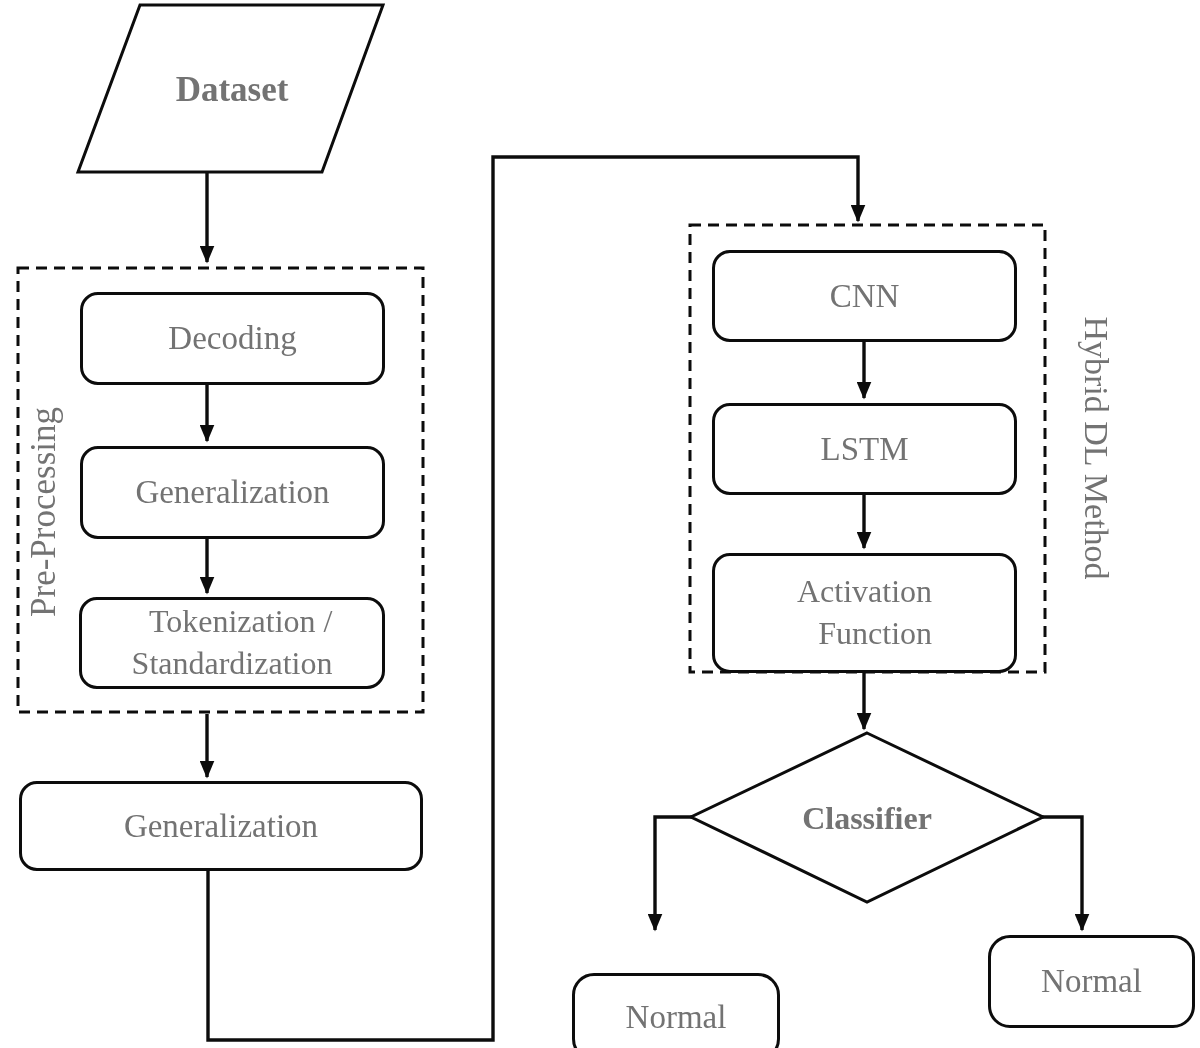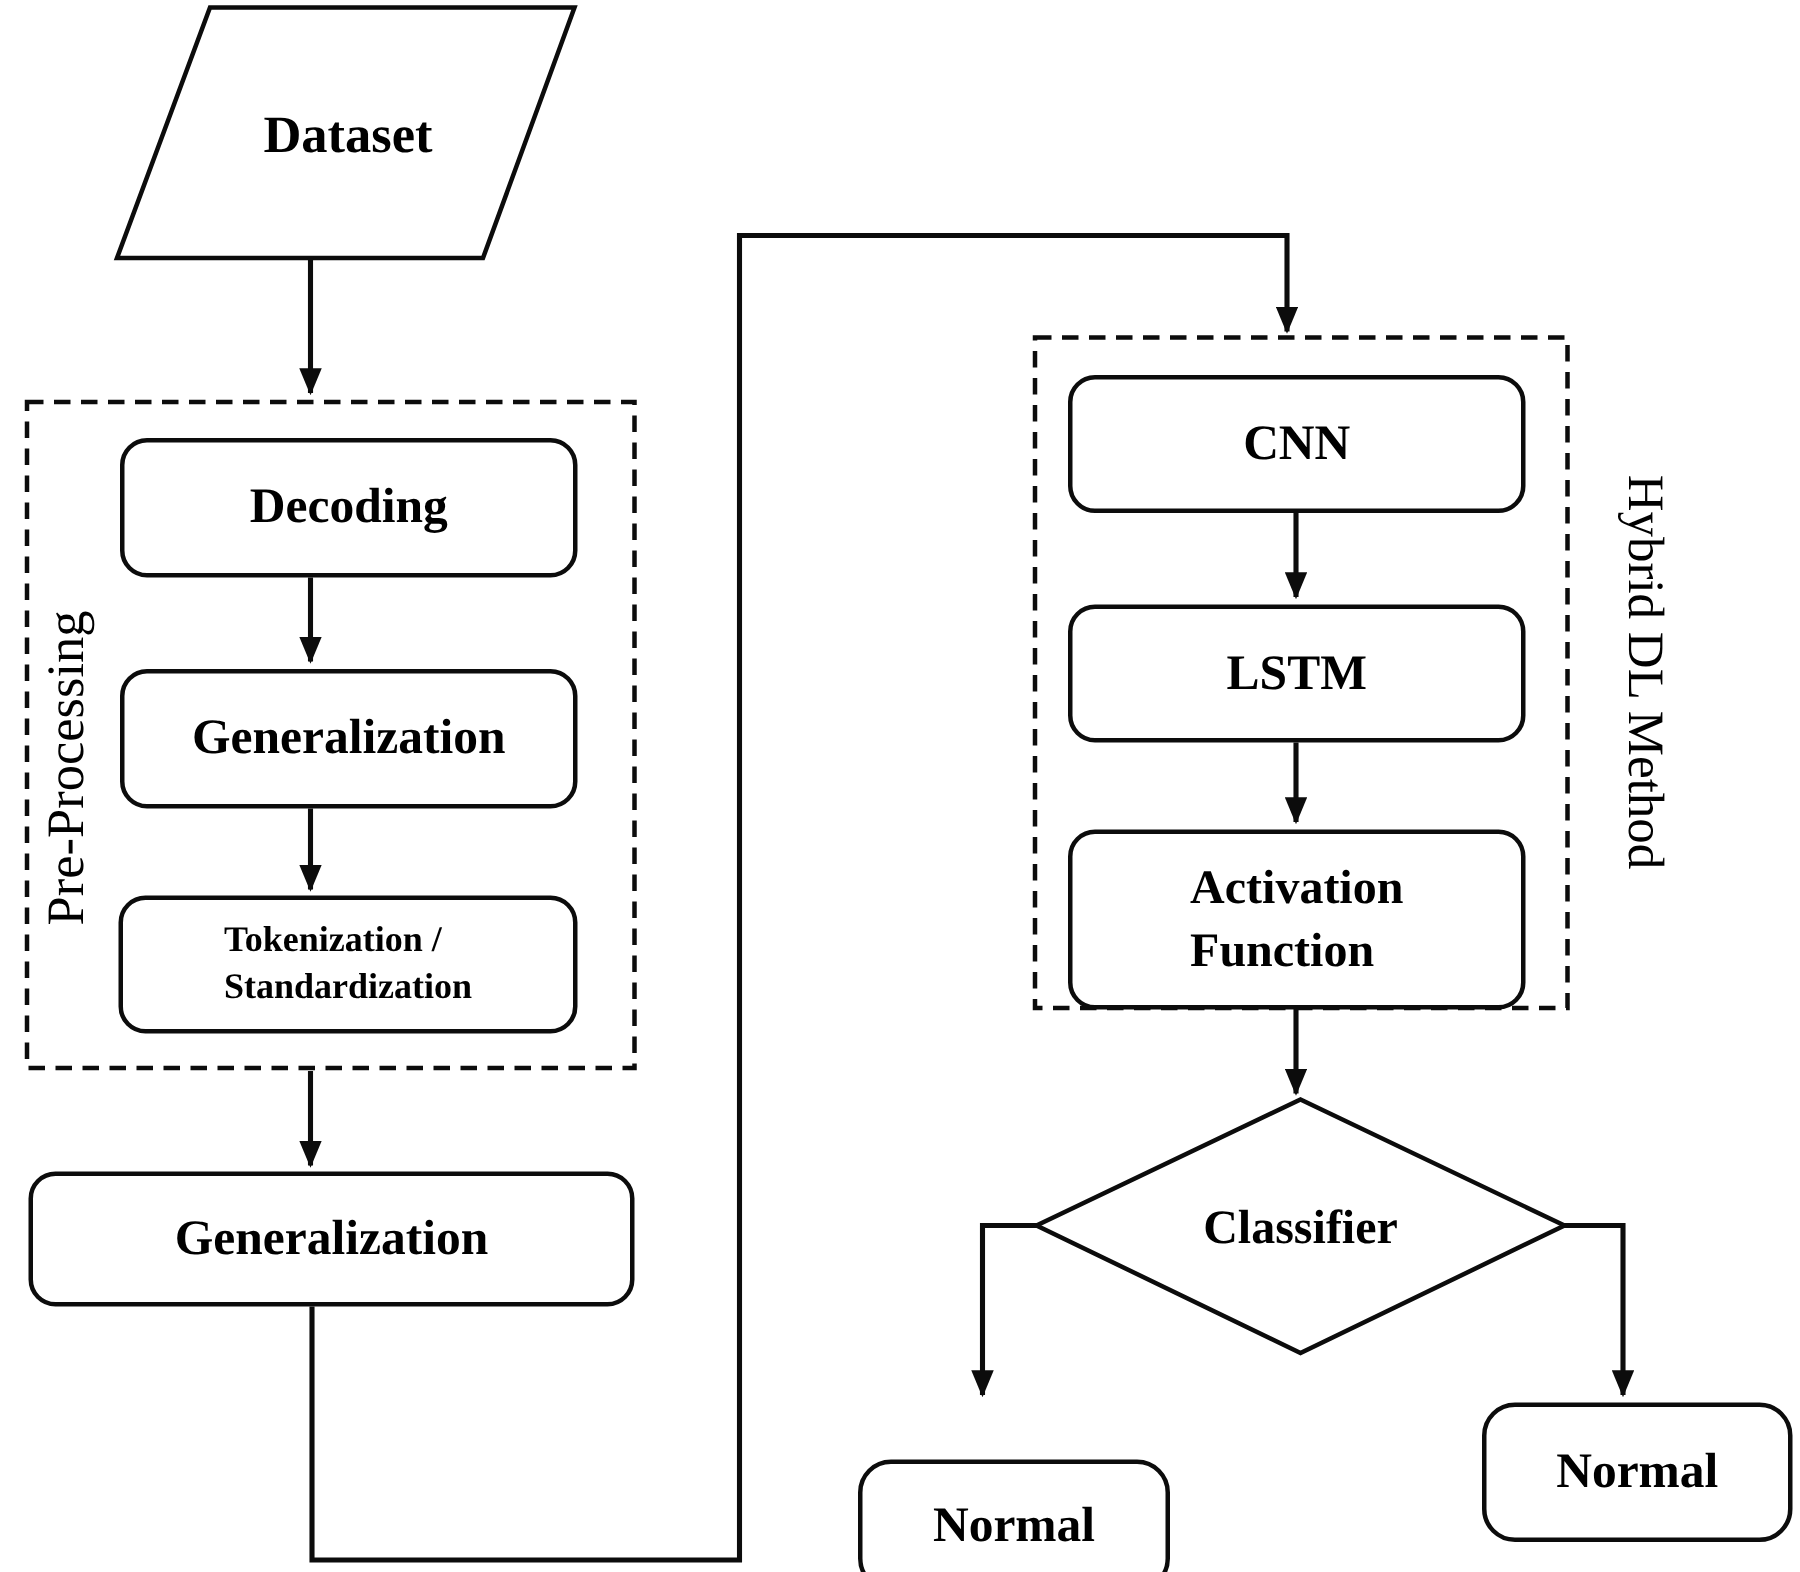--- a/index.html
+++ b/index.html
@@ -7,21 +7,21 @@
     padding: 0;
     background: #ffffff;
   }
   #canvas {
     position: relative;
     width: 1200px;
     height: 1048px;
     background: #ffffff;
     overflow: hidden;
     font-family: "Liberation Serif", "DejaVu Serif", serif;
-    color: #000000;
+    color: #737373;
   }
   #wires {
     position: absolute;
     left: 0;
     top: 0;
     width: 1200px;
     height: 1048px;
   }
   .line {
     stroke: #0c0c0c;
@@ -42,22 +42,22 @@
   }
   .node {
     position: absolute;
     box-sizing: border-box;
     border: 3px solid #0c0c0c;
     border-radius: 18px;
     background: #ffffff;
     display: flex;
     align-items: center;
     justify-content: center;
-    text-align: left;
-    font-weight: bold;
+    text-align: right;
+    font-weight: normal;
     font-size: 33px;
     line-height: 1.3;
   }
   .node .stack span { display: block; }
   .freelabel {
     position: absolute;
     transform: translate(-50%, -50%);
     font-weight: bold;
     white-space: nowrap;
     text-align: center;
@@ -120,21 +120,21 @@
   <div class="vlabel vlabel-right">Hybrid DL Method</div>
 
   <div class="node" style="left:80px; top:292px; width:305px; height:93px;">
     <span>Decoding</span>
   </div>
 
   <div class="node" style="left:80px; top:446px; width:305px; height:93px;">
     <span>Generalization</span>
   </div>
 
-  <div class="node" style="left:79px; top:597px; width:306px; height:92px; font-size:24px;">
+  <div class="node" style="left:79px; top:597px; width:306px; height:92px; font-size:32px;">
     <div class="stack">
       <span>Tokenization /</span>
       <span>Standardization</span>
     </div>
   </div>
 
   <div class="node" style="left:19px; top:781px; width:404px; height:90px;">
     <span>Generalization</span>
   </div>
 

